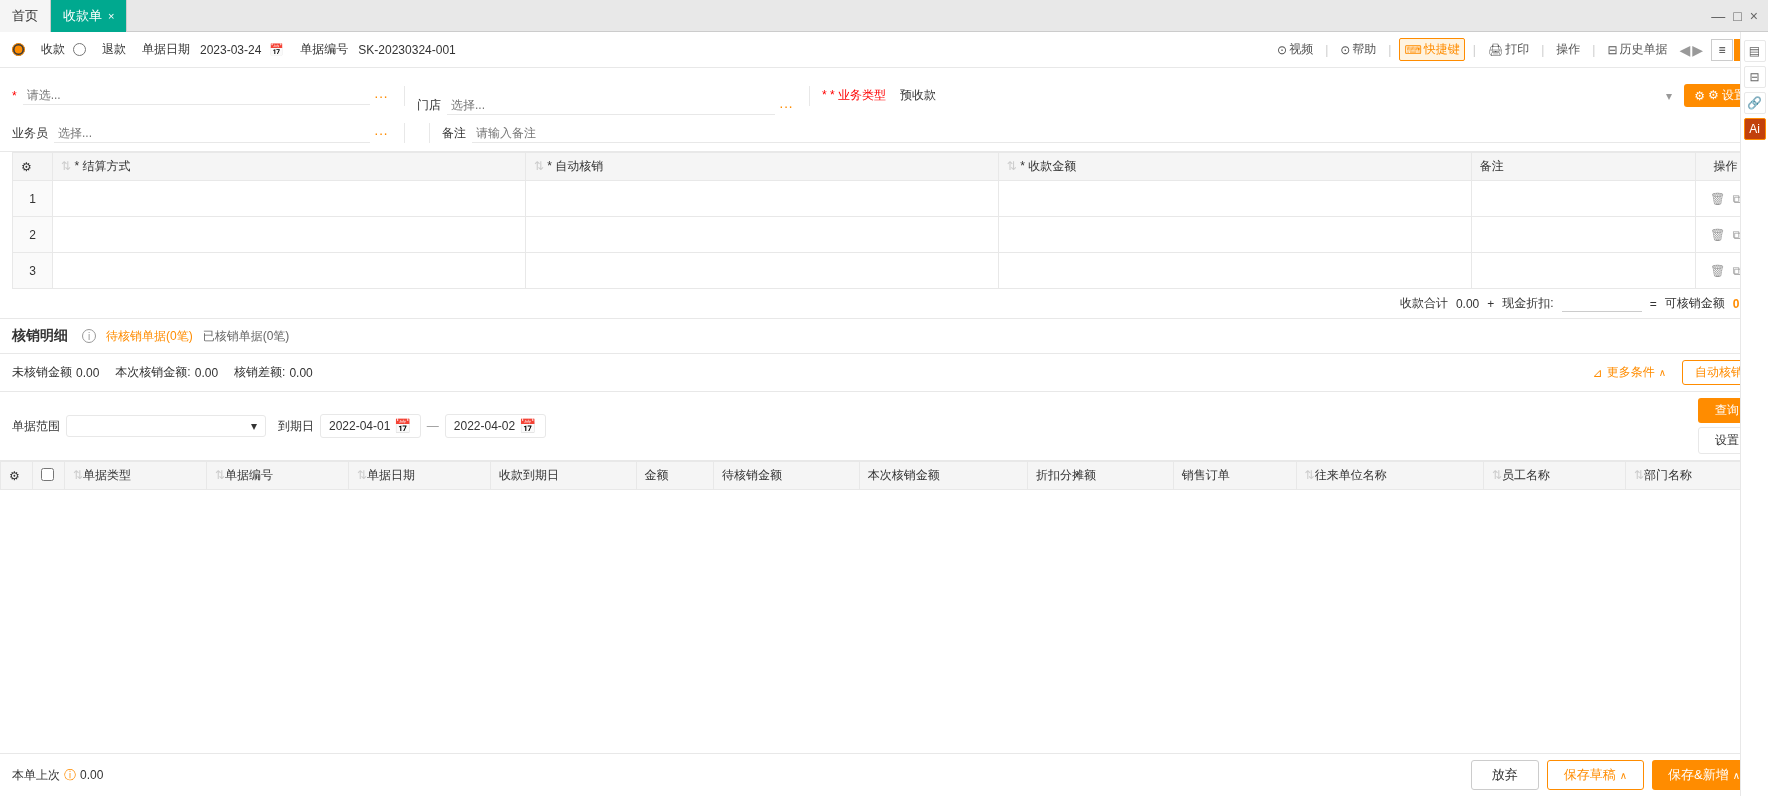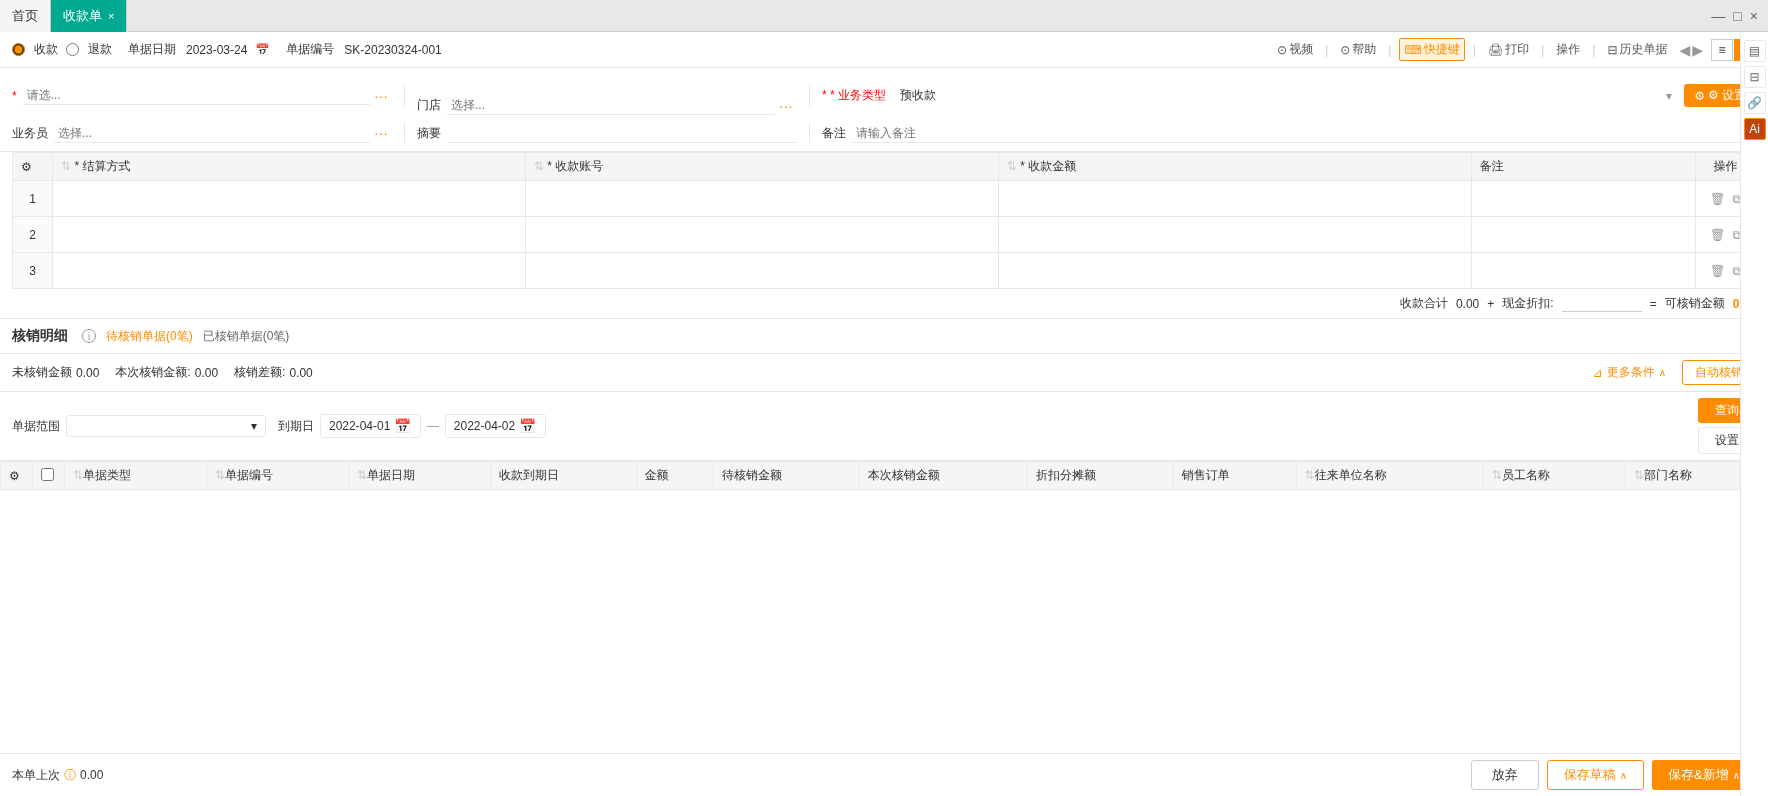--- a/index.html
+++ b/index.html
@@ -13,21 +13,21 @@
     .tab-close { margin-left: 6px; font-size: 11px; cursor: pointer; }
     .tab-bar-right { margin-left: auto; display: flex; align-items: center; padding-right: 10px; gap: 8px; }
     .tab-bar-right span { cursor: pointer; font-size: 14px; color: #666; }
 
     
     .main-content { background: #fff; height: calc(100vh - 32px); display: flex; flex-direction: column; overflow: hidden; }
 
     
     .top-toolbar { display: flex; align-items: center; padding: 6px 12px; border-bottom: 1px solid #e8e8e8; background: #fff; gap: 16px; }
     .radio-group { display: flex; align-items: center; gap: 8px; }
-    .radio-item { display: flex; align-items: center; gap: 9px; cursor: pointer; }
+    .radio-item { display: flex; align-items: center; gap: 16px; cursor: pointer; }
     .radio-item input[type=radio] { accent-color: #ff8c00; }
     .field-group { display: flex; align-items: center; gap: 4px; }
     .field-label { color: #333; white-space: nowrap; }
     .field-value { color: #333; font-weight: normal; }
     .toolbar-right { margin-left: auto; display: flex; align-items: center; gap: 8px; }
     .toolbar-btn { display: flex; align-items: center; gap: 2px; cursor: pointer; color: #555; font-size: 12px; padding: 2px 4px; }
     .toolbar-btn.active-btn { background: #fff3e0; border: 1px solid #ff8c00; border-radius: 2px; color: #ff8c00; }
     .nav-arrows { display: flex; gap: 2px; }
     .nav-arrow { cursor: pointer; color: #999; font-size: 14px; }
     .layout-btns { display: flex; gap: 1px; }
@@ -215,24 +215,20 @@
     </div>
     <div class="form-row">
 
       <div class="form-field" style="flex:2; max-width: 380px;">
         <span class="form-field-label">业务员</span>
         <input class="form-input" type="text" placeholder="选择..." style="">
         <span class="ellipsis-btn">···</span>
       </div>
       <div class="form-divider"></div>
 
-      <div class="form-field" style="flex:2; max-width: 380px;">
-        <span class="form-field-label">摘要</span>
-        <input class="form-input" type="text" style="color: rgb(51, 51, 51);">
-      </div>
       <div class="form-divider"></div>
 
       <div class="form-field" style="flex:2;">
         <span class="form-field-label">备注</span>
         <input class="form-input" type="text" style="color: rgb(204, 204, 204);" placeholder="请输入备注">
       </div>
     </div>
   </div>
 
   <div class="table-section">
@@ -241,21 +237,21 @@
         <tr>
           <th class="gear-icon-cell">
             <span>⚙</span>
           </th>
           <th>
             <span style="color:#ccc;">⇅</span>
             <span>* 结算方式</span>
           </th>
           <th>
             <span style="color:#ccc;">⇅</span>
-            <span>* 收款账号</span>
+            <span>* 自动核销</span>
           </th>
           <th>
             <span style="color:#ccc;">⇅</span>
             <span>* 收款金额</span>
           </th>
           <th>
             <span>备注</span>
           </th>
           <th class="action-cell">
             <span>操作</span>

